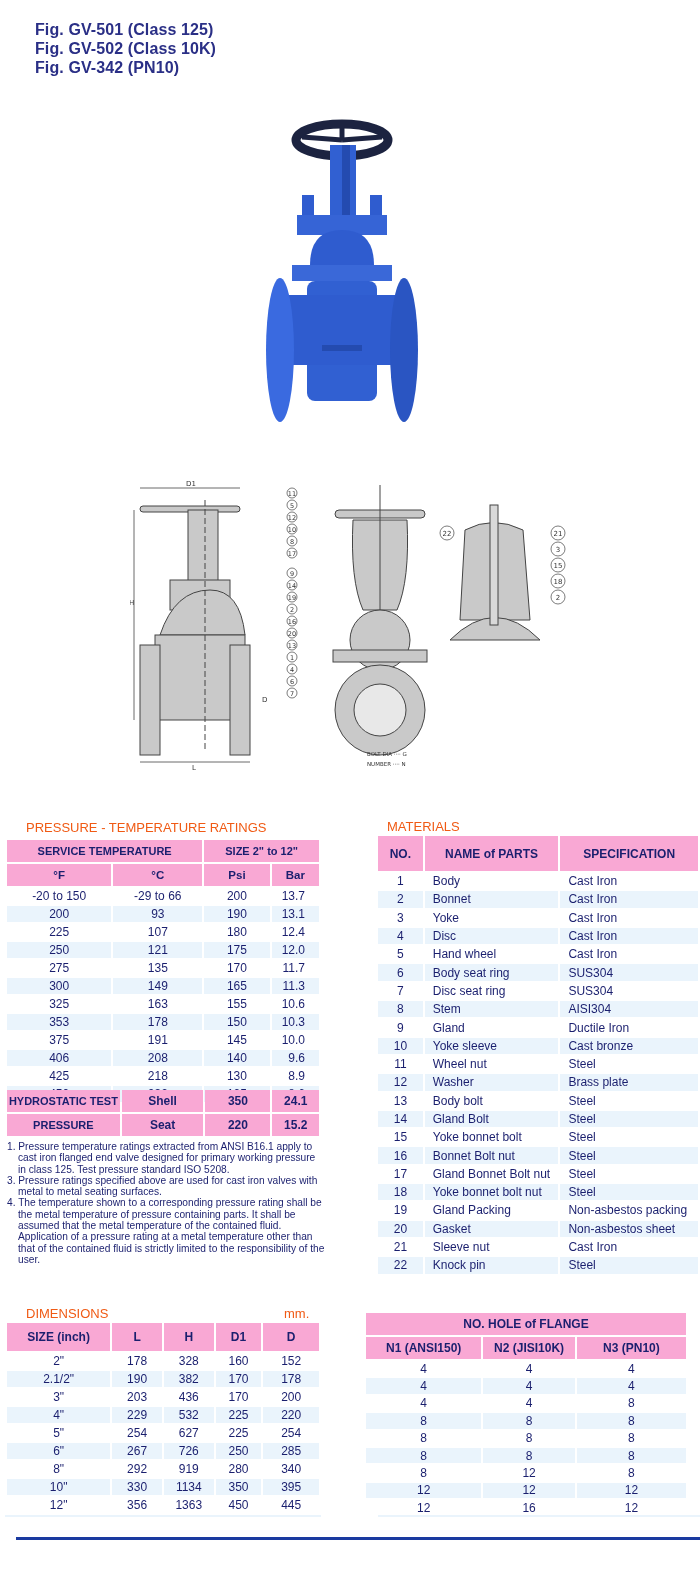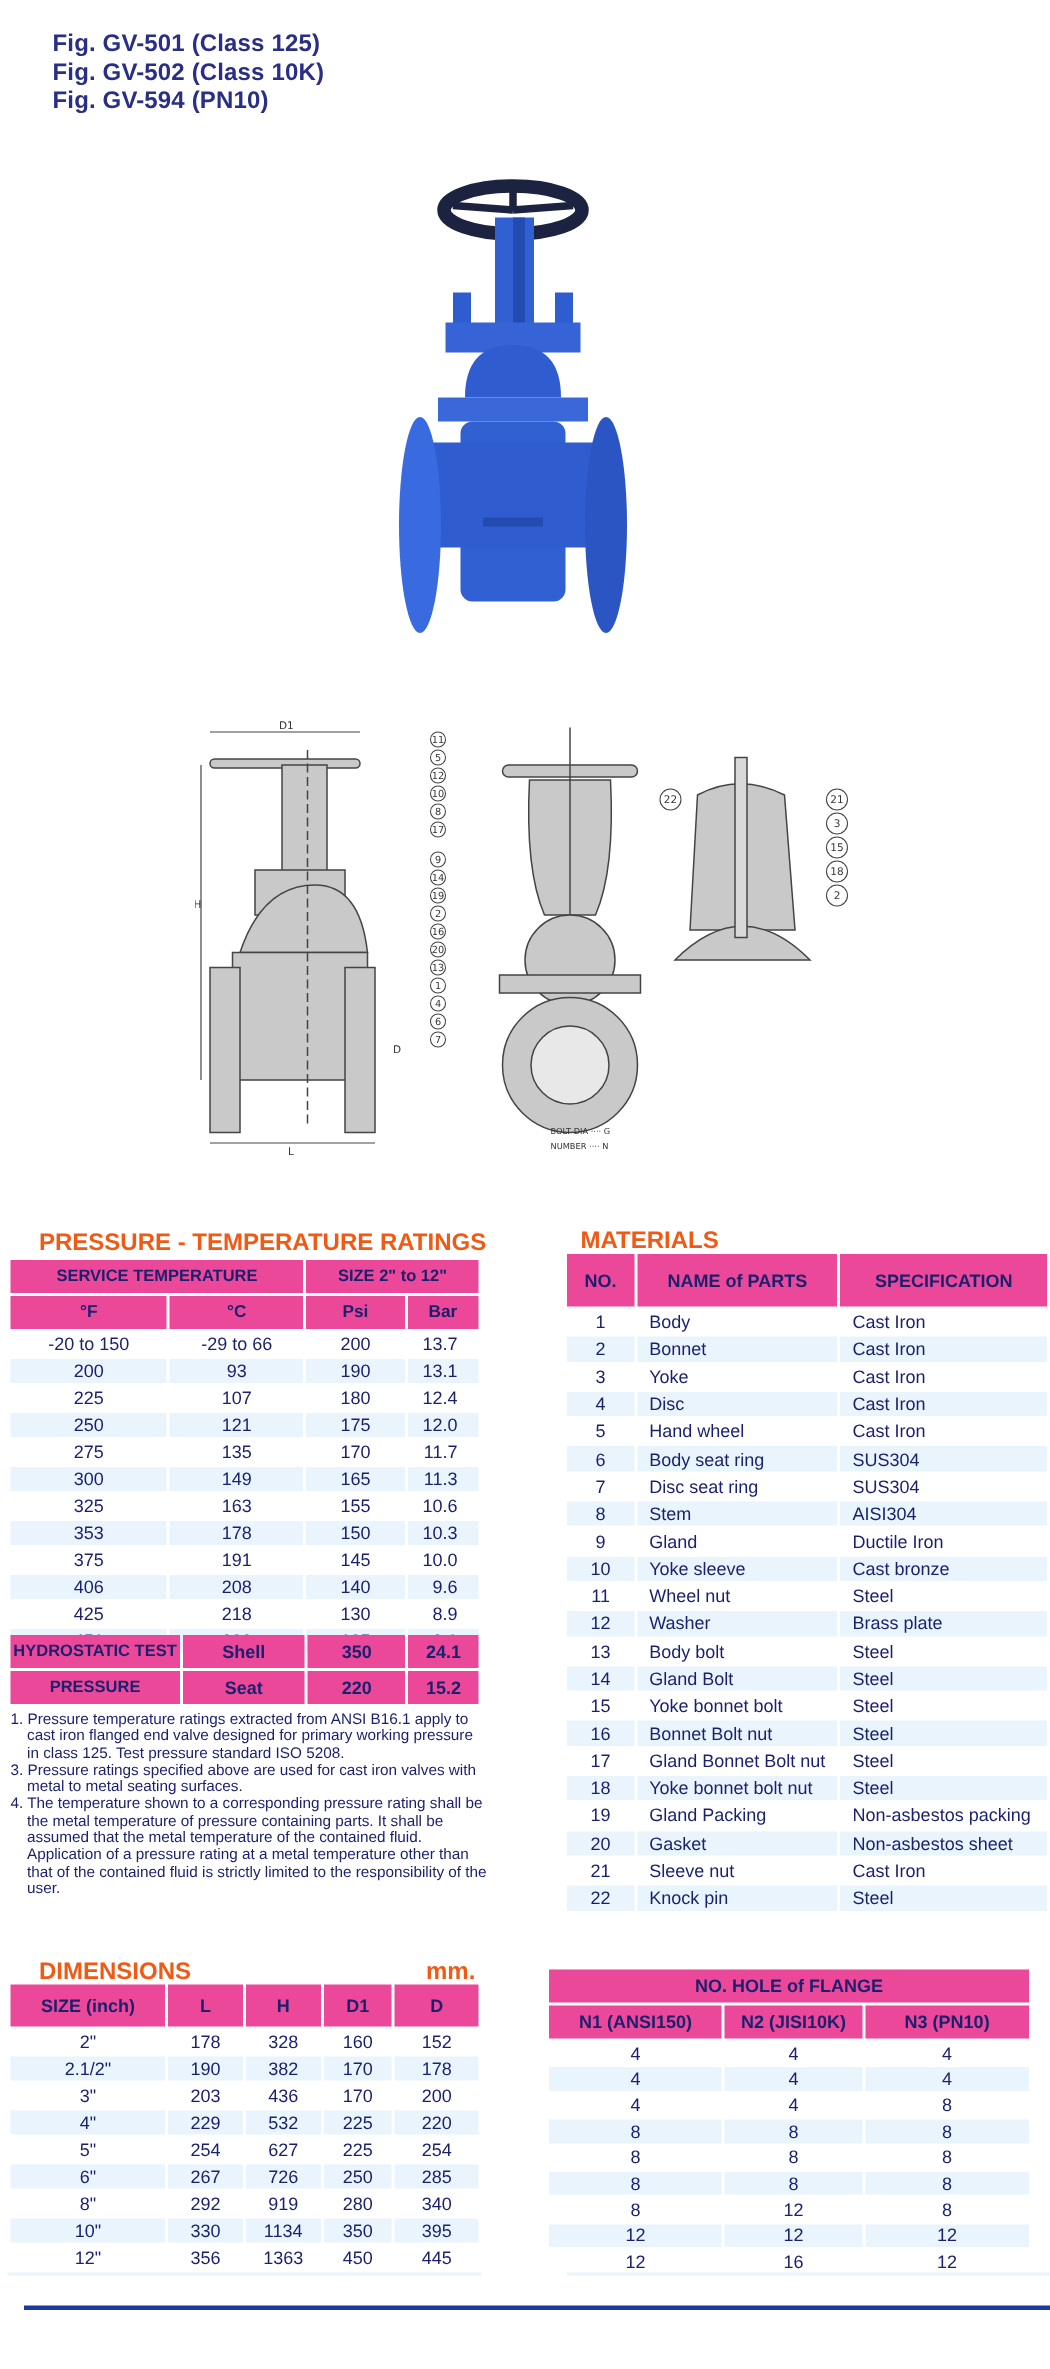--- a/index.html
+++ b/index.html
@@ -7,24 +7,24 @@
   body { position: relative; font-family: "Liberation Sans", sans-serif; color: #1a1f6e; }
 
   .titles { position: absolute; left: 35px; top: 20px; }
   .titles div { font-size: 16px; font-weight: bold; color: #2a2f86; line-height: 19px; letter-spacing: 0.1px; }
 
   .photo { position: absolute; left: 262px; top: 115px; width: 160px; height: 320px; }
   .drawing1 { position: absolute; left: 130px; top: 480px; width: 180px; height: 290px; }
   .drawing2 { position: absolute; left: 325px; top: 480px; width: 110px; height: 290px; }
   .drawing3 { position: absolute; left: 435px; top: 490px; width: 140px; height: 160px; }
 
-  .section-title { position: absolute; font-size: 16px; font-weight: bold; color: #f05a14; }
+  .section-title { position: absolute; font-size: 13px; font-weight: normal; color: #f05a14; }
 
   table { border-collapse: separate; border-spacing: 2px; position: absolute; font-size: 12px; }
-  th { background: #ec4899; color: #1a1f6e; font-weight: bold; font-size: 11.5px; text-align: center; }
+  th { background: #f9a8d4; color: #1a1f6e; font-weight: bold; font-size: 11.5px; text-align: center; }
   td { color: #1a1f6e; text-align: center; height: 16px; padding: 0; }
   tr.alt td { background: #eaf4fc; }
   td.l { text-align: left; padding-left: 8px; }
 
   #pt-table { left: 5px; top: 838px; width: 316px; }
   #pt-table th { height: 22px; }
   #pt-table th.big { height: 22px; font-size: 11px; }
   #pt-table td.r { text-align: right; padding-right: 14px; }
   #hyd-table { left: 5px; top: 1088px; width: 316px; }
   #hyd-table th { height: 22px; font-size: 12px; }
@@ -46,21 +46,21 @@
 
   .rule { position: absolute; left: 16px; top: 1537px; width: 684px; height: 3px; background: #1a3aa0; }
   .stripe-end { position: absolute; height: 2px; background: #eaf4fc; }
 </style>
 </head>
 <body>
 
 <div class="titles">
   <div>Fig. GV-501  (Class 125)</div>
   <div>Fig. GV-502  (Class 10K)</div>
-  <div>Fig. GV-594  (PN10)</div>
+  <div>Fig. GV-342  (PN10)</div>
 </div>
 
 <div class="photo">
   <svg width="160" height="320" viewBox="0 0 160 320">
 
     <ellipse cx="80" cy="25" rx="46" ry="16" fill="none" stroke="#1c2340" stroke-width="9"></ellipse>
     <line x1="80" y1="25" x2="40" y2="22" stroke="#1c2340" stroke-width="5"></line>
     <line x1="80" y1="25" x2="120" y2="22" stroke="#1c2340" stroke-width="5"></line>
     <line x1="80" y1="25" x2="80" y2="10" stroke="#1c2340" stroke-width="5"></line>
 

